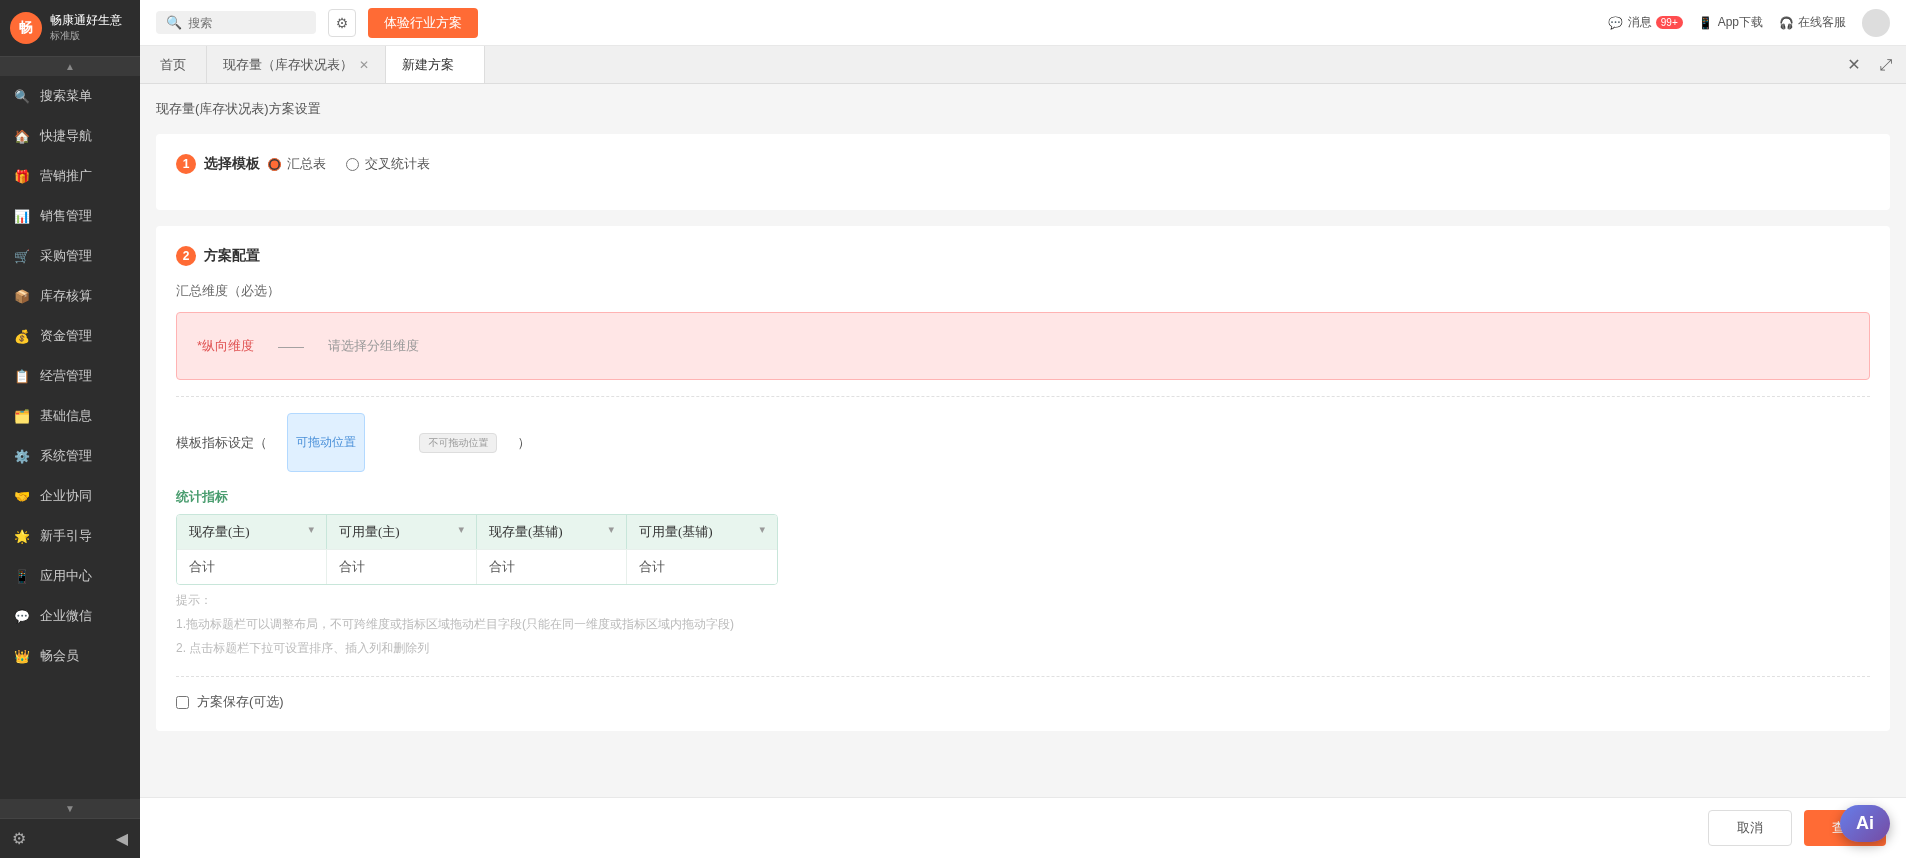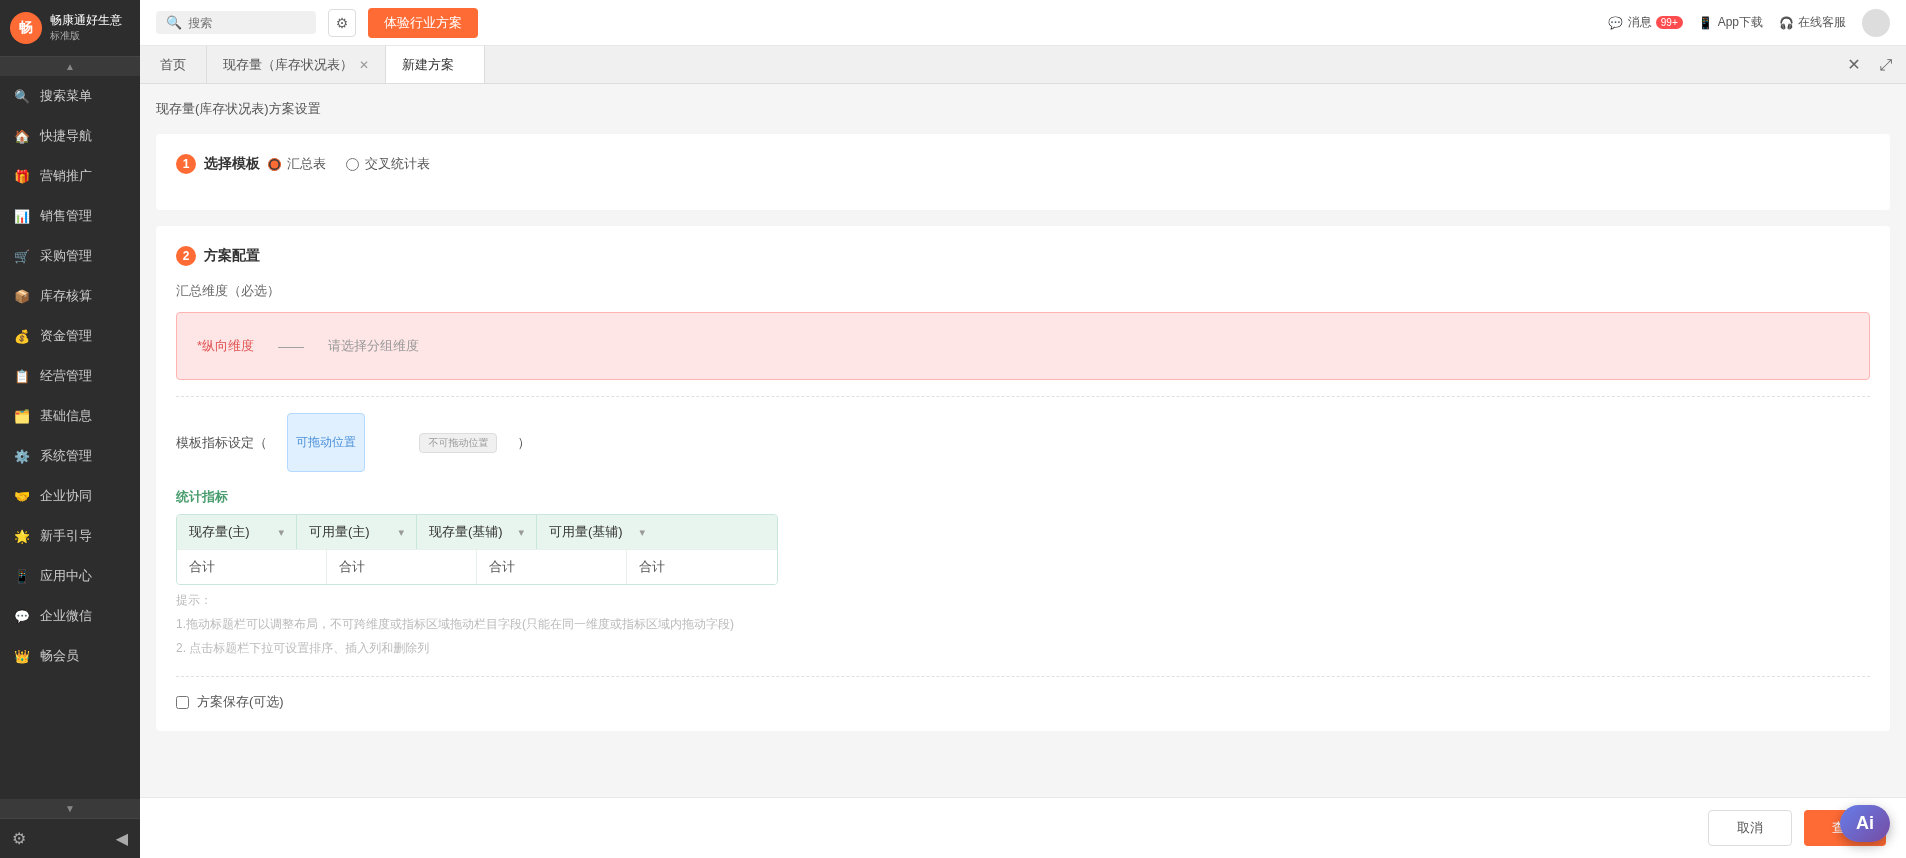--- a/index.html
+++ b/index.html
@@ -219,28 +219,28 @@
       border-radius: 4px;
       padding: 2px 8px;
       font-size: 10px;
     }
 
     
     .stats-section-label { color: #4a9d6f; font-size: 13px; font-weight: bold; margin-bottom: 8px; }
     .stats-table { border: 1px solid #c8e6da; border-radius: 4px; overflow: hidden; display: inline-block; min-width: 600px; }
     .stats-table-header { display: flex; background: #e8f5ee; }
     .stats-col {
-      width: 120px;
+      width: 150px;
       padding: 8px 12px;
       border-right: 1px solid #c8e6da;
       display: flex;
-      align-items: center;
       justify-content: space-between;
       font-size: 13px;
       color: #333;
+      font-family: Liberation Serif, serif;
     }
     .stats-col:last-child { border-right: none; }
     .stats-col .chevron { color: #999; font-size: 11px; cursor: pointer; }
     .stats-table-row { display: flex; background: #fff; border-top: 1px solid #e8f0ec; }
     .stats-cell {
       width: 150px;
       padding: 8px 12px;
       border-right: 1px solid #e8f0ec;
       text-align: left;
       color: #555;

